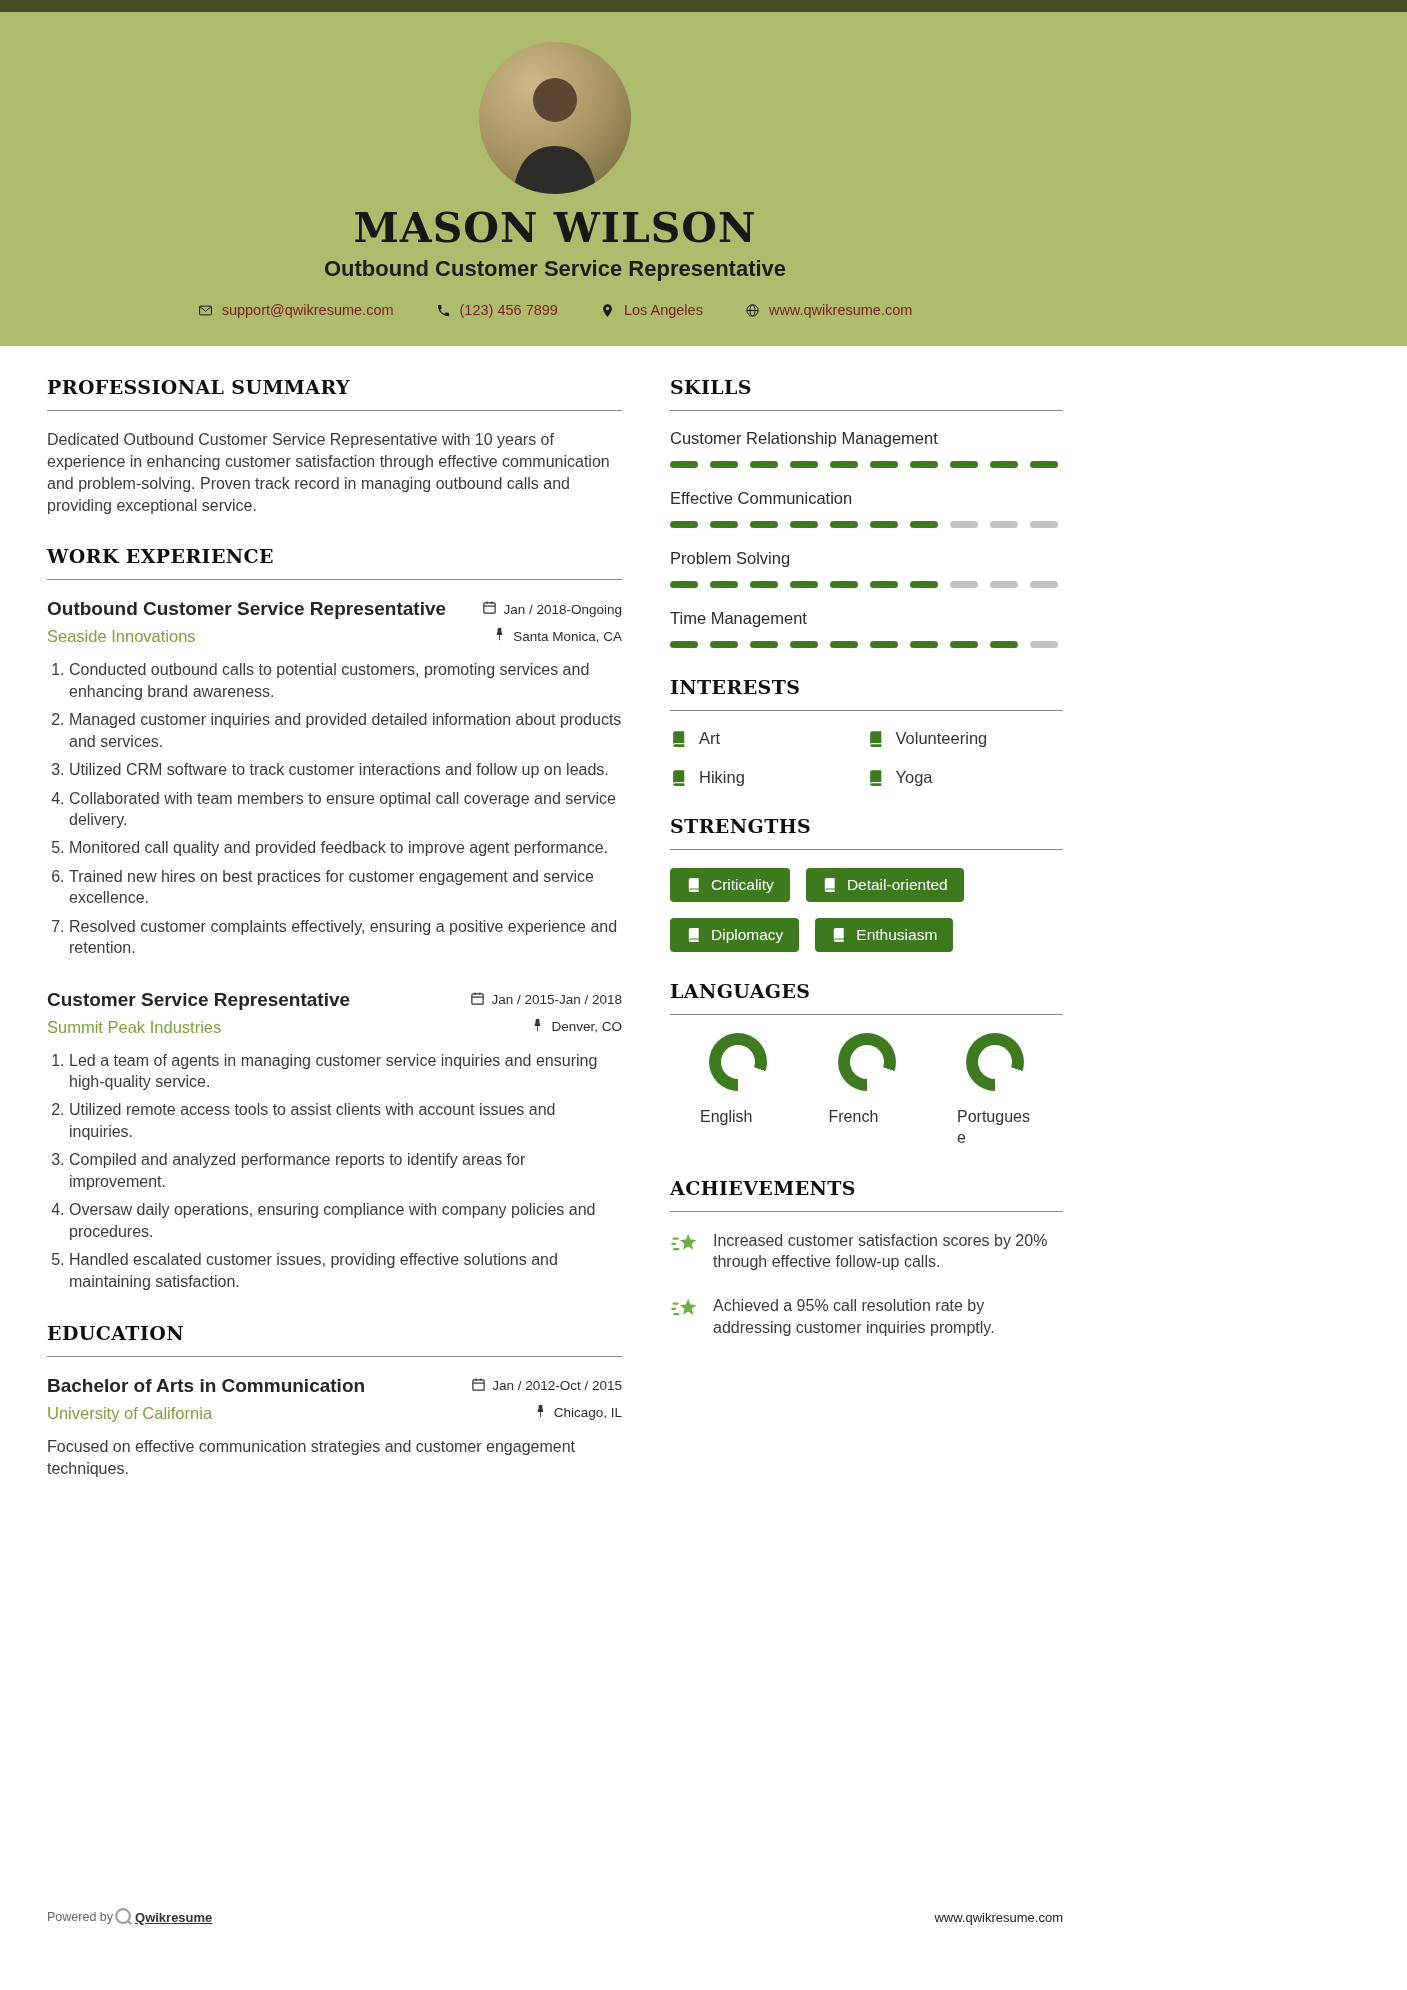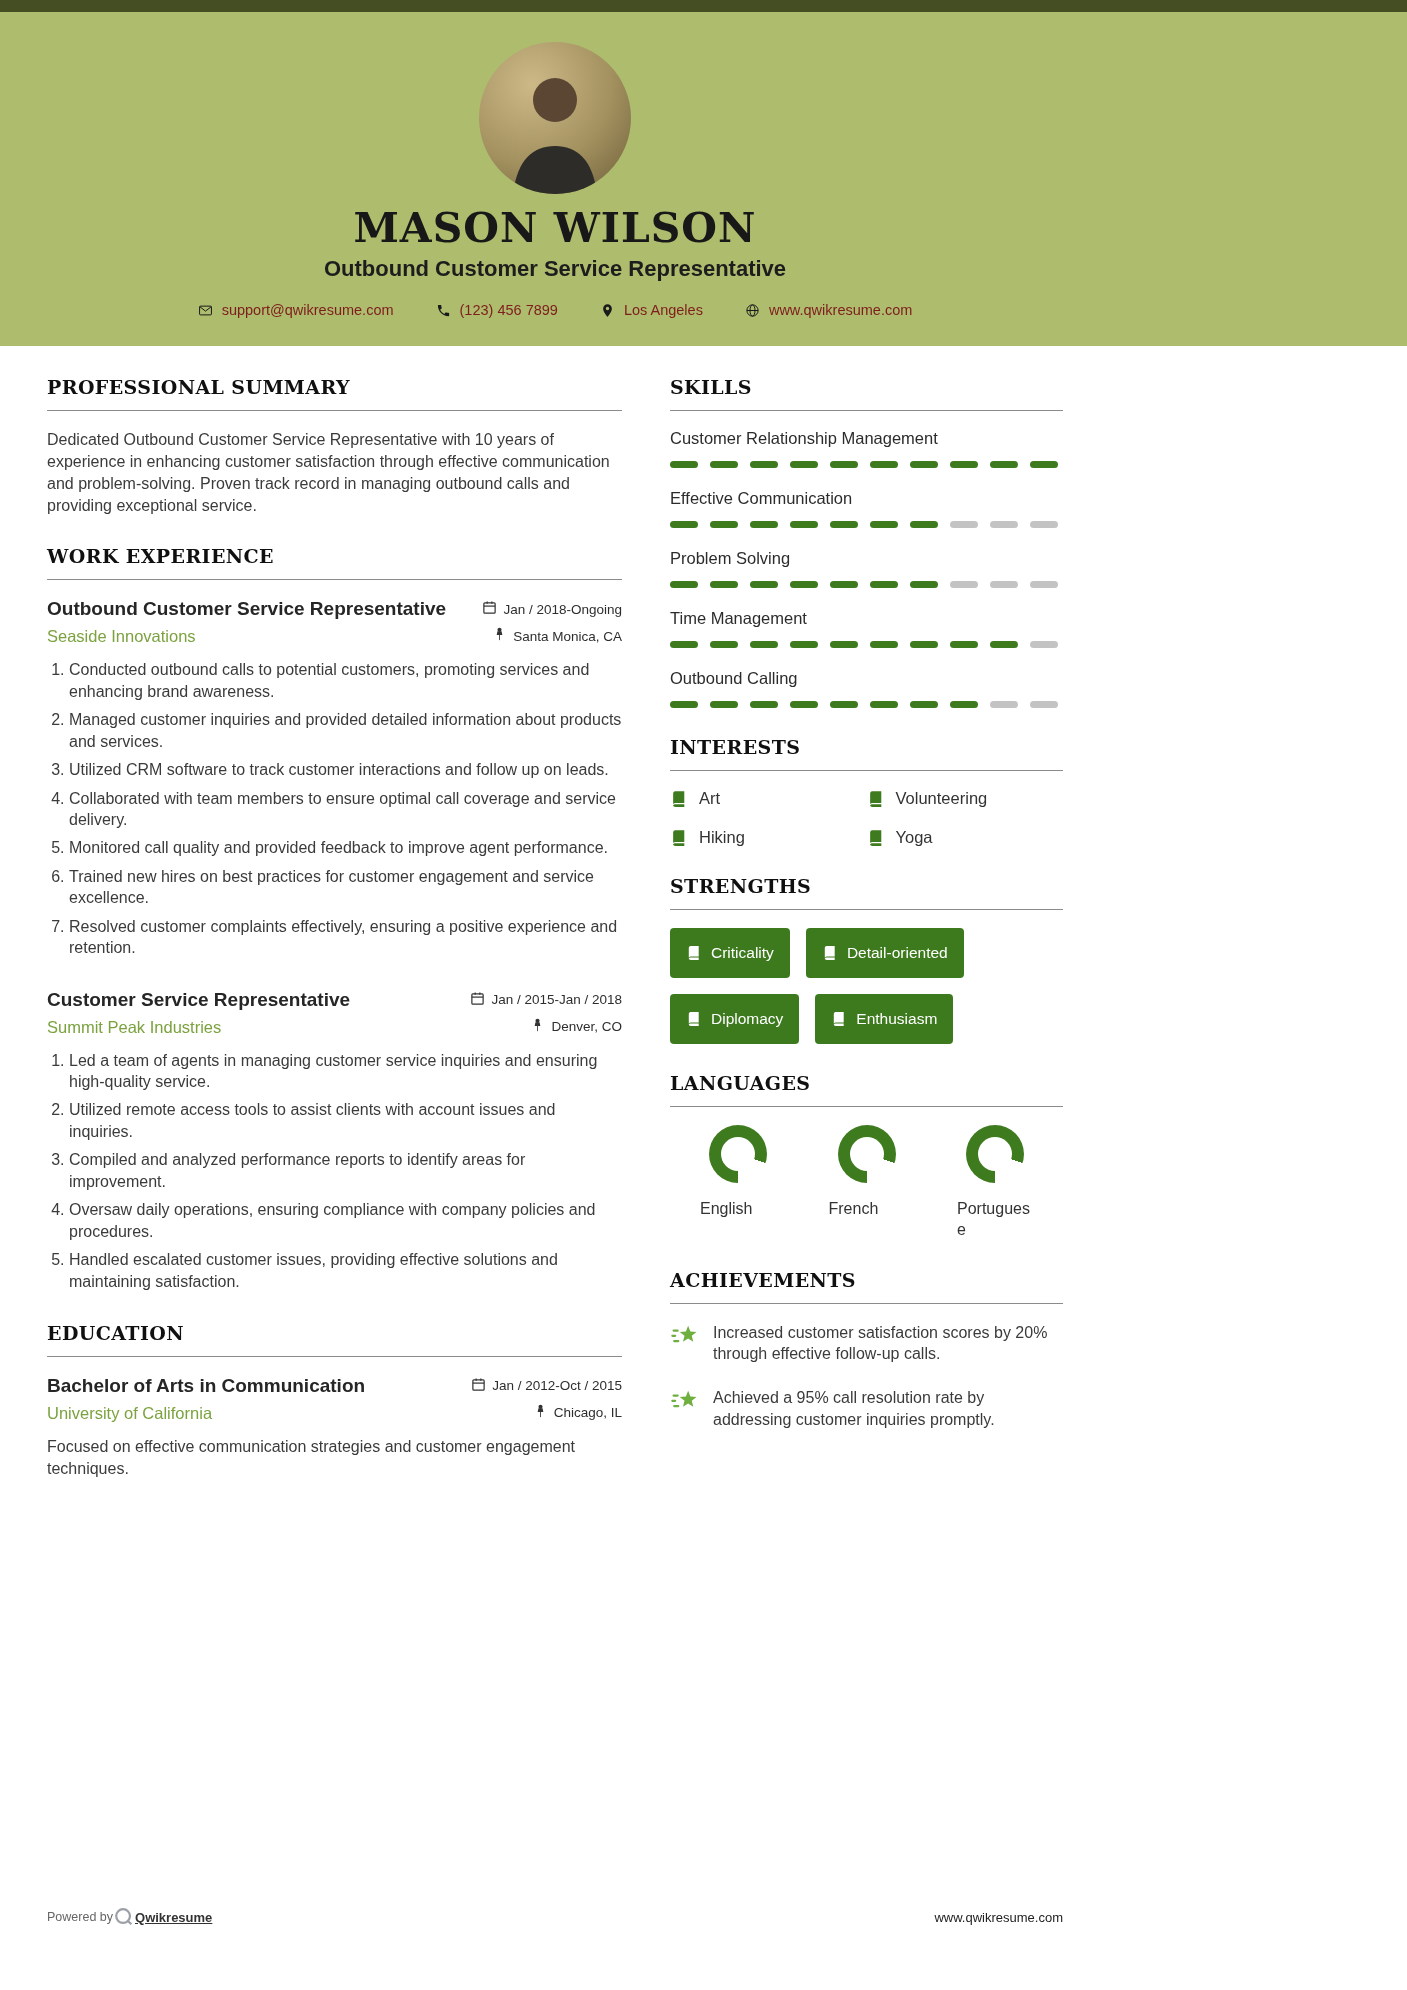--- a/index.html
+++ b/index.html
@@ -47,21 +47,21 @@
   .skill-dashes { display:flex; gap:12px; }
   .dash { width:28px; height:7px; border-radius:4px; background:#c3c3c3; }
   .dash.on { background:#3e7b1e; }
 
   .interests-grid { display:grid; grid-template-columns:1fr 1fr; row-gap:20px; margin-top:4px; }
   .interest { display:flex; align-items:center; gap:11px; font-size:16.5px; color:#333; }
   .interest .bicon { color:#3e7b1e; display:inline-flex; }
   .interest .bicon svg { width:18px; height:18px; }
 
   .strengths-grid { display:flex; flex-wrap:wrap; gap:16px; margin-top:4px; }
-  .strength { display:inline-flex; align-items:center; gap:9px; background:#3c7a1d; color:#ffffff; font-size:15.5px; padding:16px 16px; border-radius:4px; }
+  .strength { display:inline-flex; align-items:center; gap:9px; background:#3c7a1d; color:#ffffff; font-size:15.5px; padding:8px 16px; border-radius:4px; }
   .strength .bicon { color:#ffffff; display:inline-flex; }
   .strength .bicon svg { width:16px; height:16px; }
 
   .langs { display:flex; justify-content:space-between; padding:0 8px; margin-top:12px; }
   .lang { width:120px; text-align:left; }
   .lang-ring { width:58px; height:58px; border-radius:50%; margin:0 auto; position:relative; }
   .lang-ring::after { content:""; position:absolute; inset:12px; background:#ffffff; border-radius:50%; }
   .lang-name { margin-top:16px; font-size:16px; color:#333; max-width:76px; margin-left:auto; margin-right:auto; line-height:1.3; overflow-wrap:anywhere; }
 
   .ach { display:flex; gap:13px; margin-bottom:22px; }
@@ -321,35 +321,20 @@
               <span class="dash on"></span>
               <span class="dash on"></span>
               <span class="dash on"></span>
               <span class="dash on"></span>
               <span class="dash on"></span>
               <span class="dash on"></span>
               <span class="dash on"></span>
               <span class="dash"></span>
             </div>
         </div>
-        <div class="skill">
-          <div class="skill-name">Outbound Calling</div>
-          <div class="skill-dashes">
-              <span class="dash on"></span>
-              <span class="dash on"></span>
-              <span class="dash on"></span>
-              <span class="dash on"></span>
-              <span class="dash on"></span>
-              <span class="dash on"></span>
-              <span class="dash on"></span>
-              <span class="dash on"></span>
-              <span class="dash"></span>
-              <span class="dash"></span>
-            </div>
-        </div>
       </section>
 
       <section>
         <h2 class="sec-h">INTERESTS</h2>
         <div class="interests-grid">
           <div class="interest">
             <span class="bicon">
                 <svg viewBox="0 0 16 16" fill="currentColor">
                   <path d="M4.5 1h8.2v10.6H4.9c-.9 0-1.6.3-2.1.8V3.2C2.8 2 3.5 1 4.5 1z"></path>
                   <path d="M4.9 12.6h7.8V15H4.9c-1.2 0-2.1-.5-2.1-1.2s.9-1.2 2.1-1.2z"></path>

